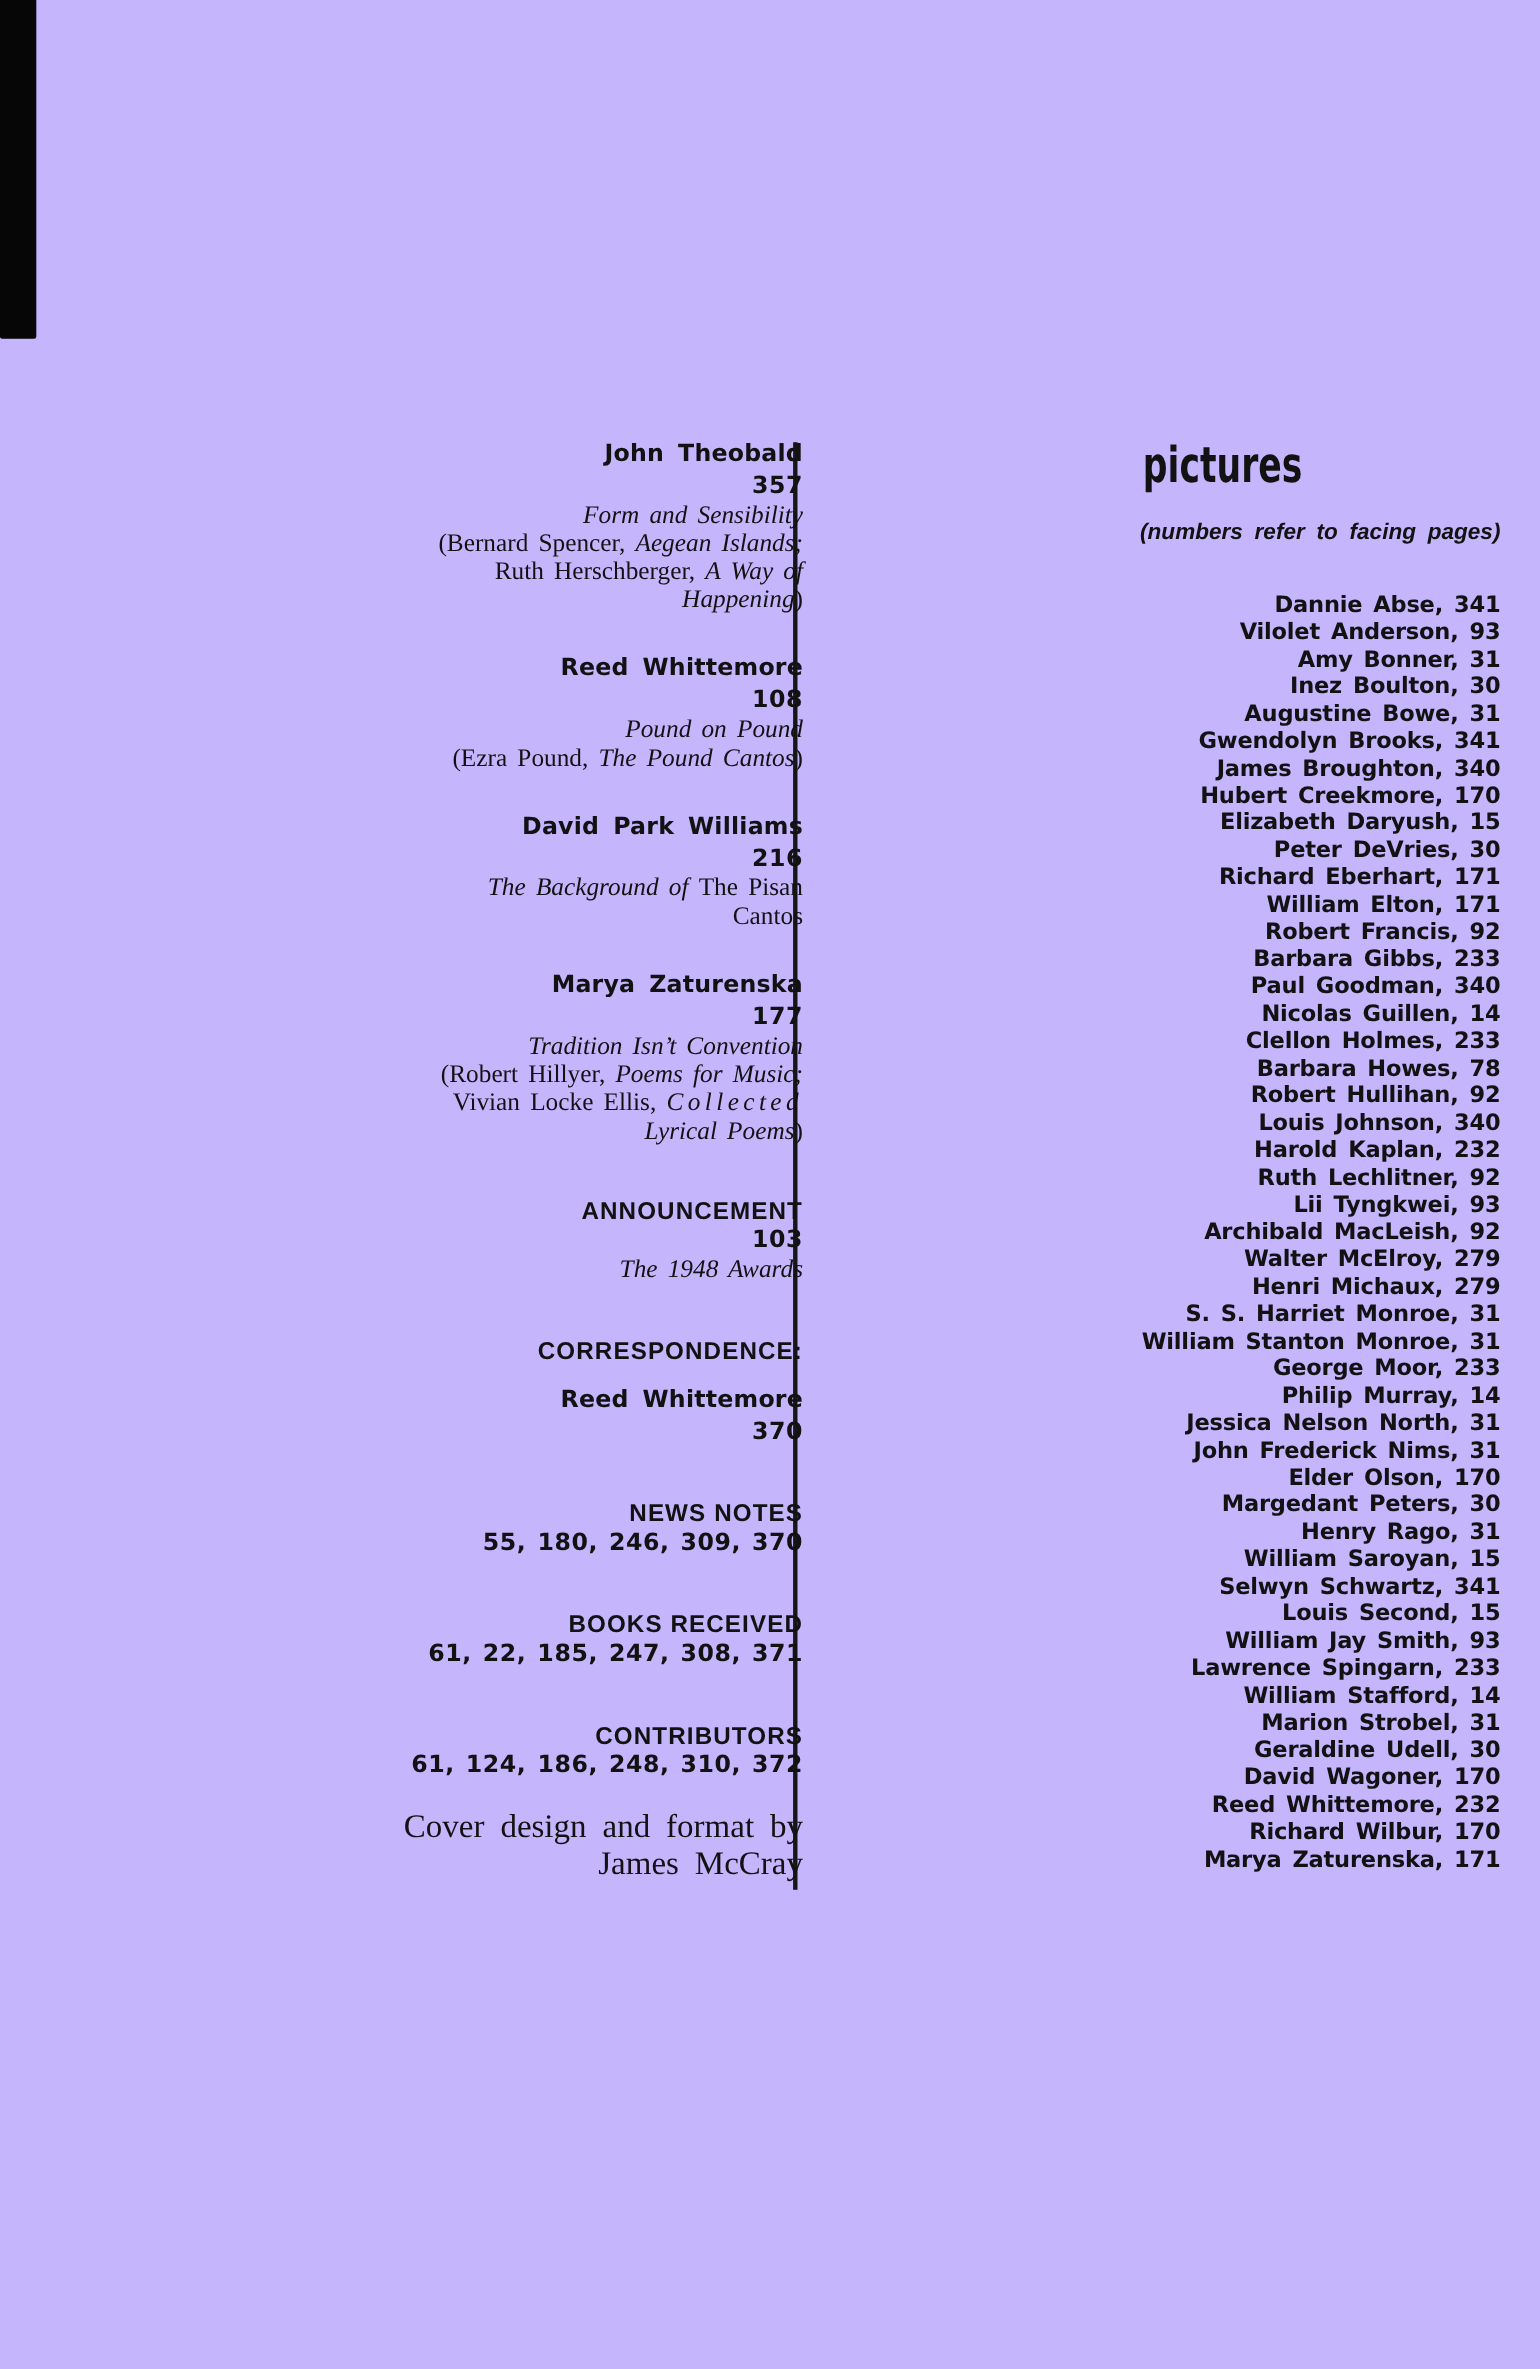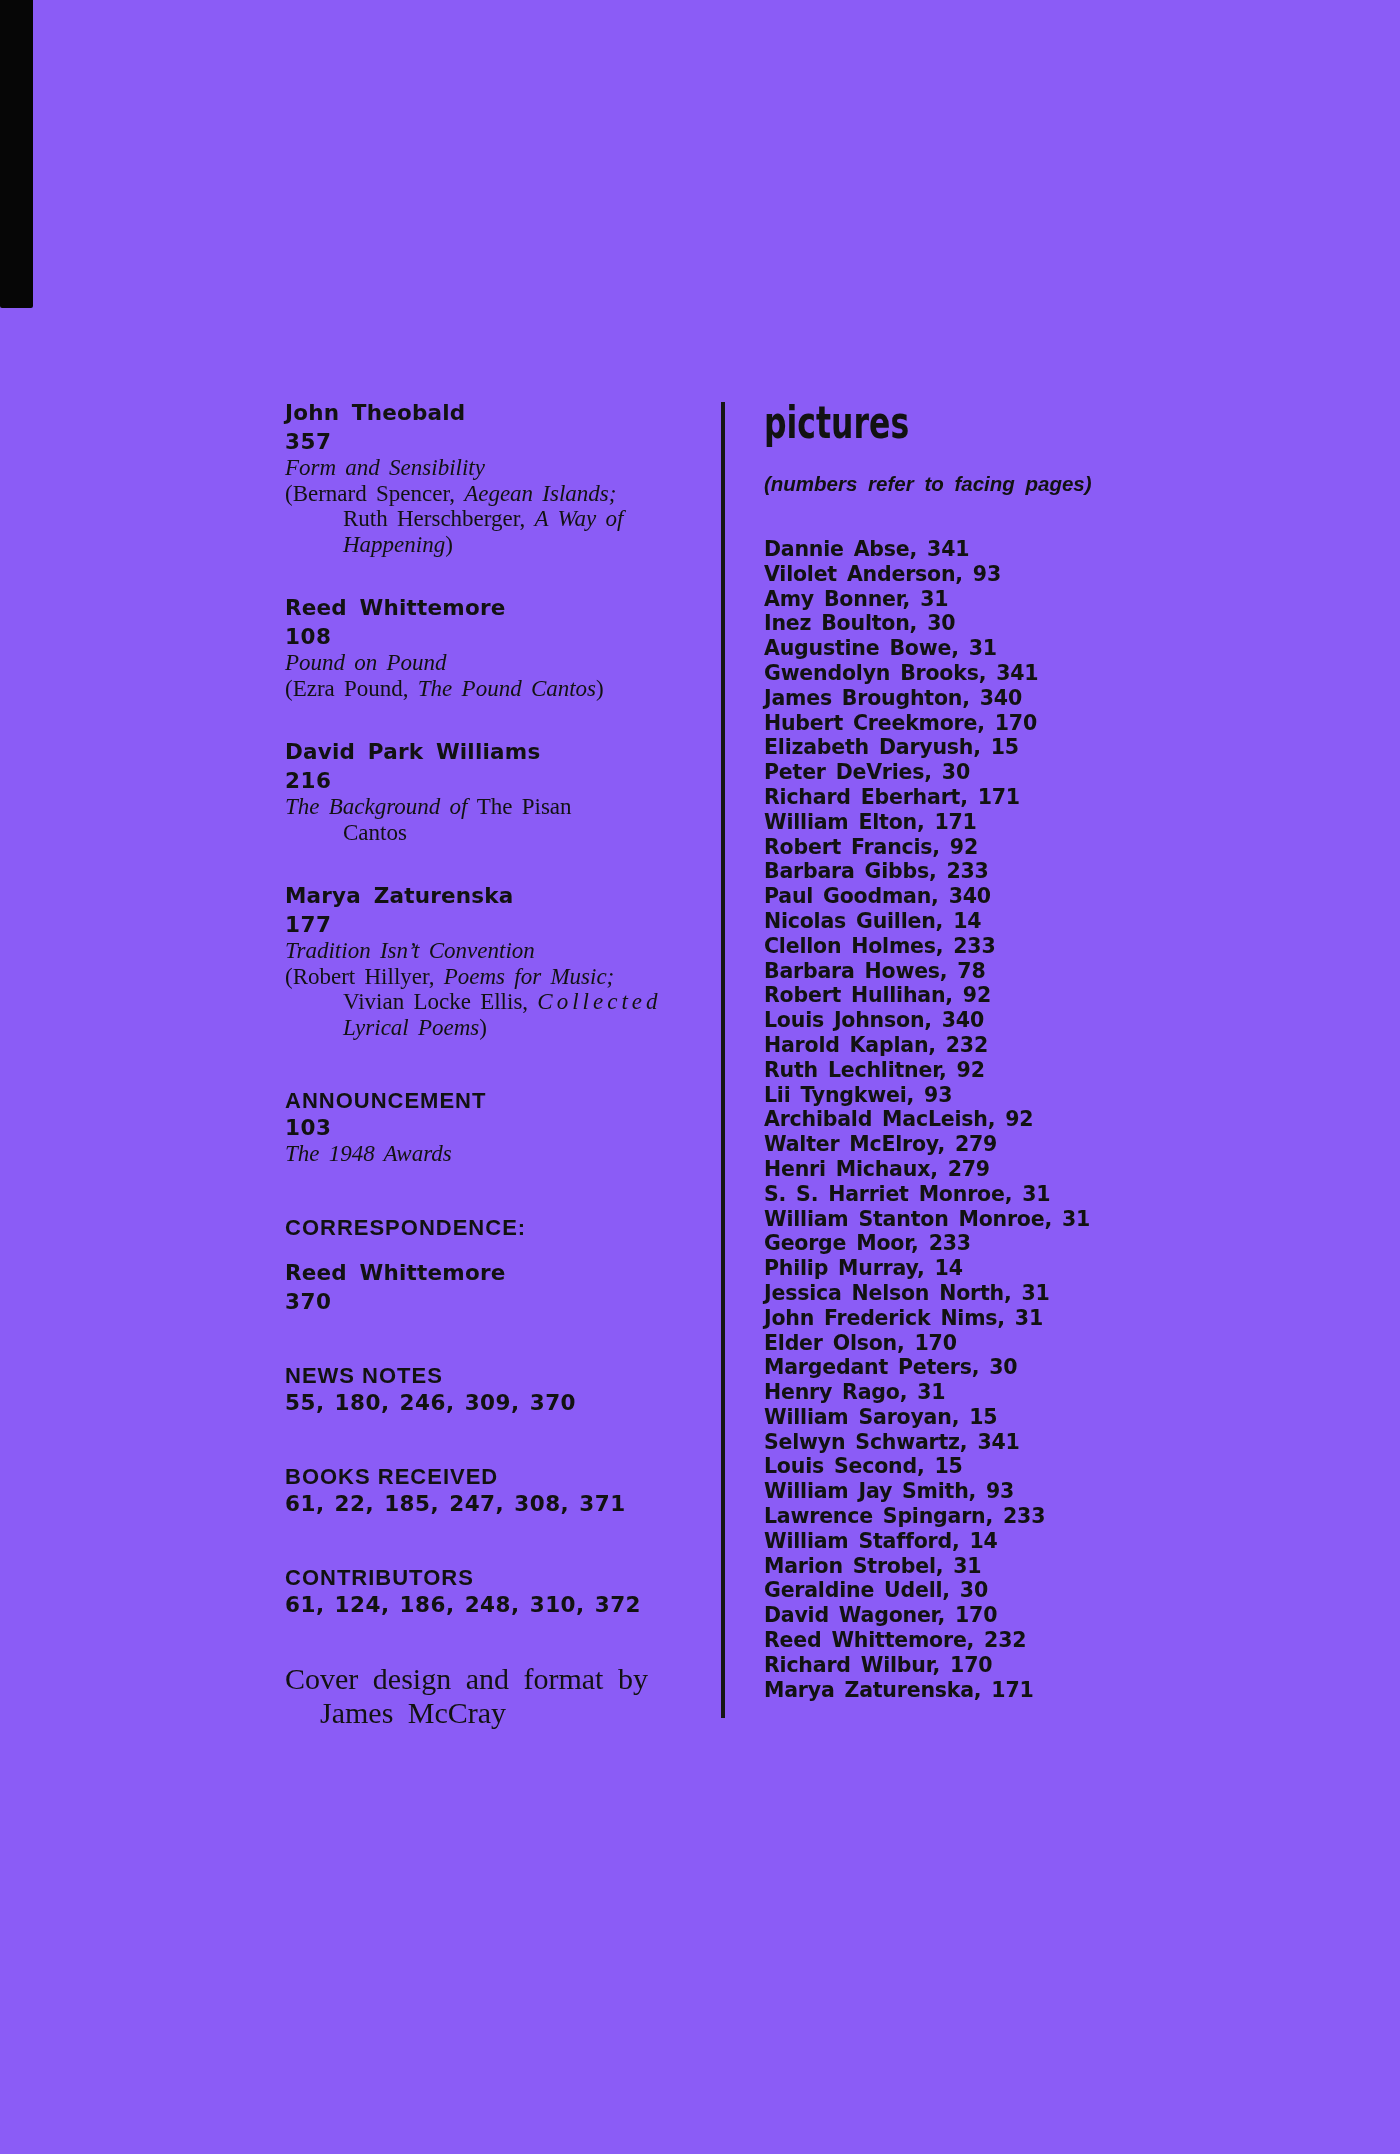--- a/index.html
+++ b/index.html
@@ -4,38 +4,38 @@
 <style>
   html,body{margin:0;padding:0;}
   body{
     width:1400px;height:2154px;
     background:#ffffff;
     position:relative;
     font-family:"Liberation Sans",sans-serif;
     color:#121212;
     overflow:hidden;
   }
-  .page{position:absolute;inset:0;background:#8b5cf6;}
+  .page{position:absolute;inset:0;background:#c4b5fd;text-align:right;}
   
   .scan-bar{
     position:absolute;left:0;top:0;width:33px;height:308px;
     background:#060606;border-radius:0 0 2px 2px;
   }
   
   .divider{
     position:absolute;left:721px;top:402px;width:4px;height:1316px;
     background:#161616;
   }
   
   .left-col{position:absolute;left:285px;top:398px;width:445px;}
   .left-col > .block{margin-top:36px;}
   .left-col > .block:first-child{margin-top:0;}
   .left-col > .caps, .left-col > .caps-entry, .left-col > .caps-nums{margin-top:47px;}
   .left-col > .caps + .entry{margin-top:17px;}
-  .left-col > .credit{margin-top:44px;}
+  .left-col > .credit{margin-top:26px;}
   .entry-author{
     font-family:"DejaVu Sans",sans-serif;font-weight:bold;
     font-size:21.5px;line-height:30px;word-spacing:5px;letter-spacing:0.2px;
   }
   .entry-page{
     font-family:"DejaVu Sans",sans-serif;font-weight:bold;
     font-size:21.5px;line-height:27px;letter-spacing:0.5px;
   }
   .serif-line{
     font-family:"Liberation Serif",serif;

